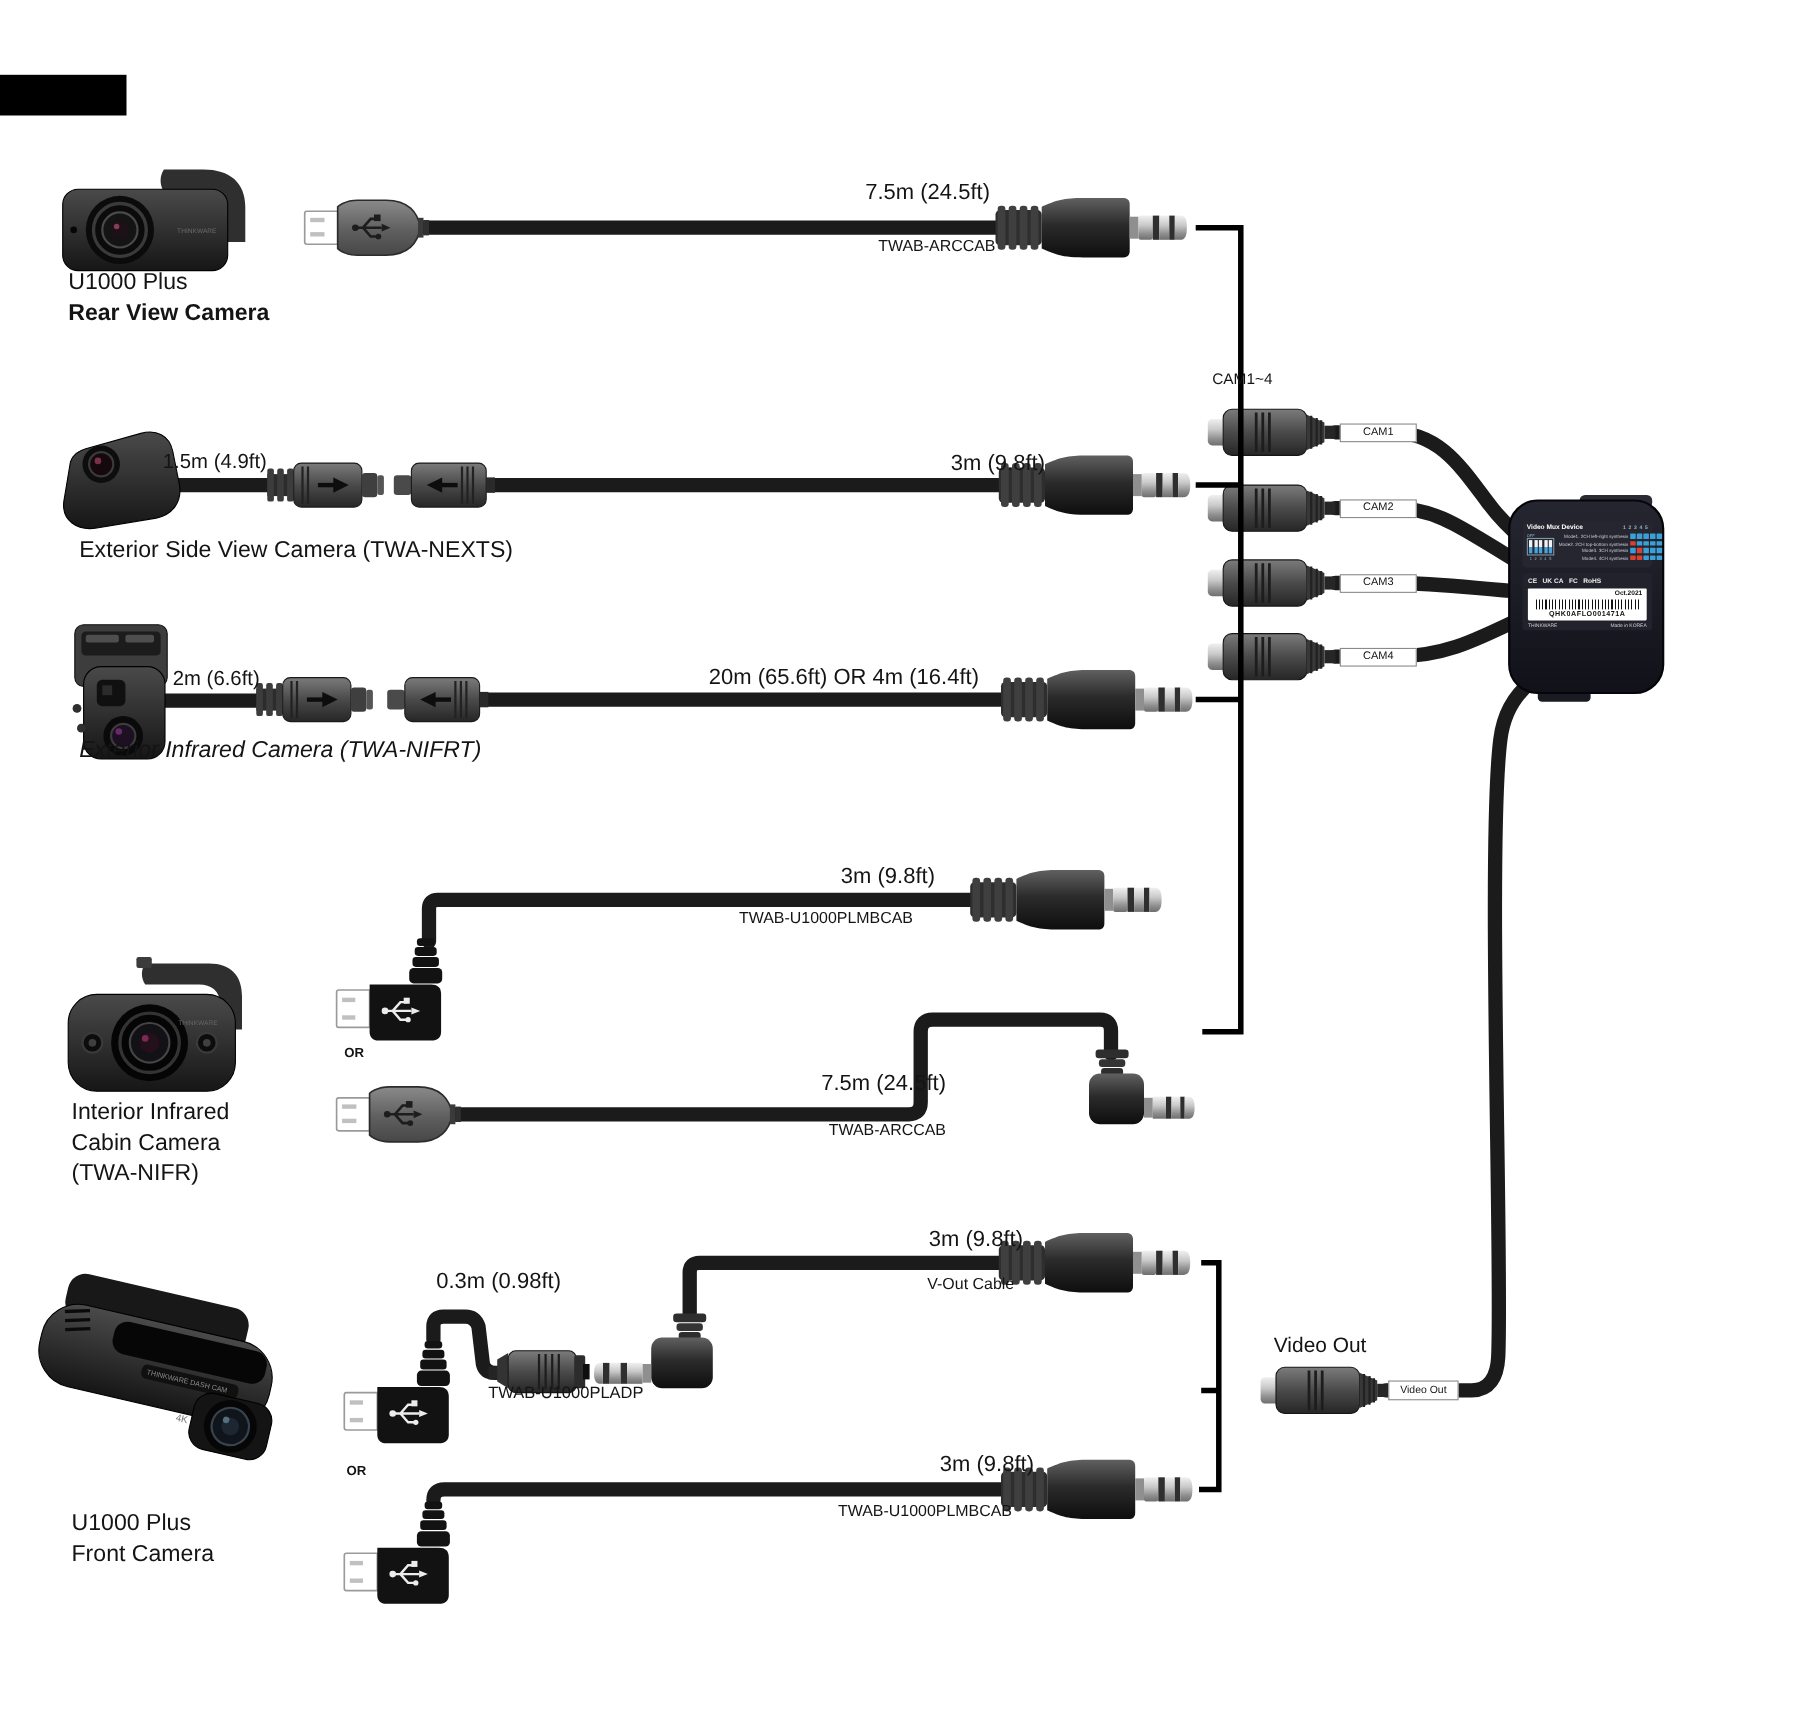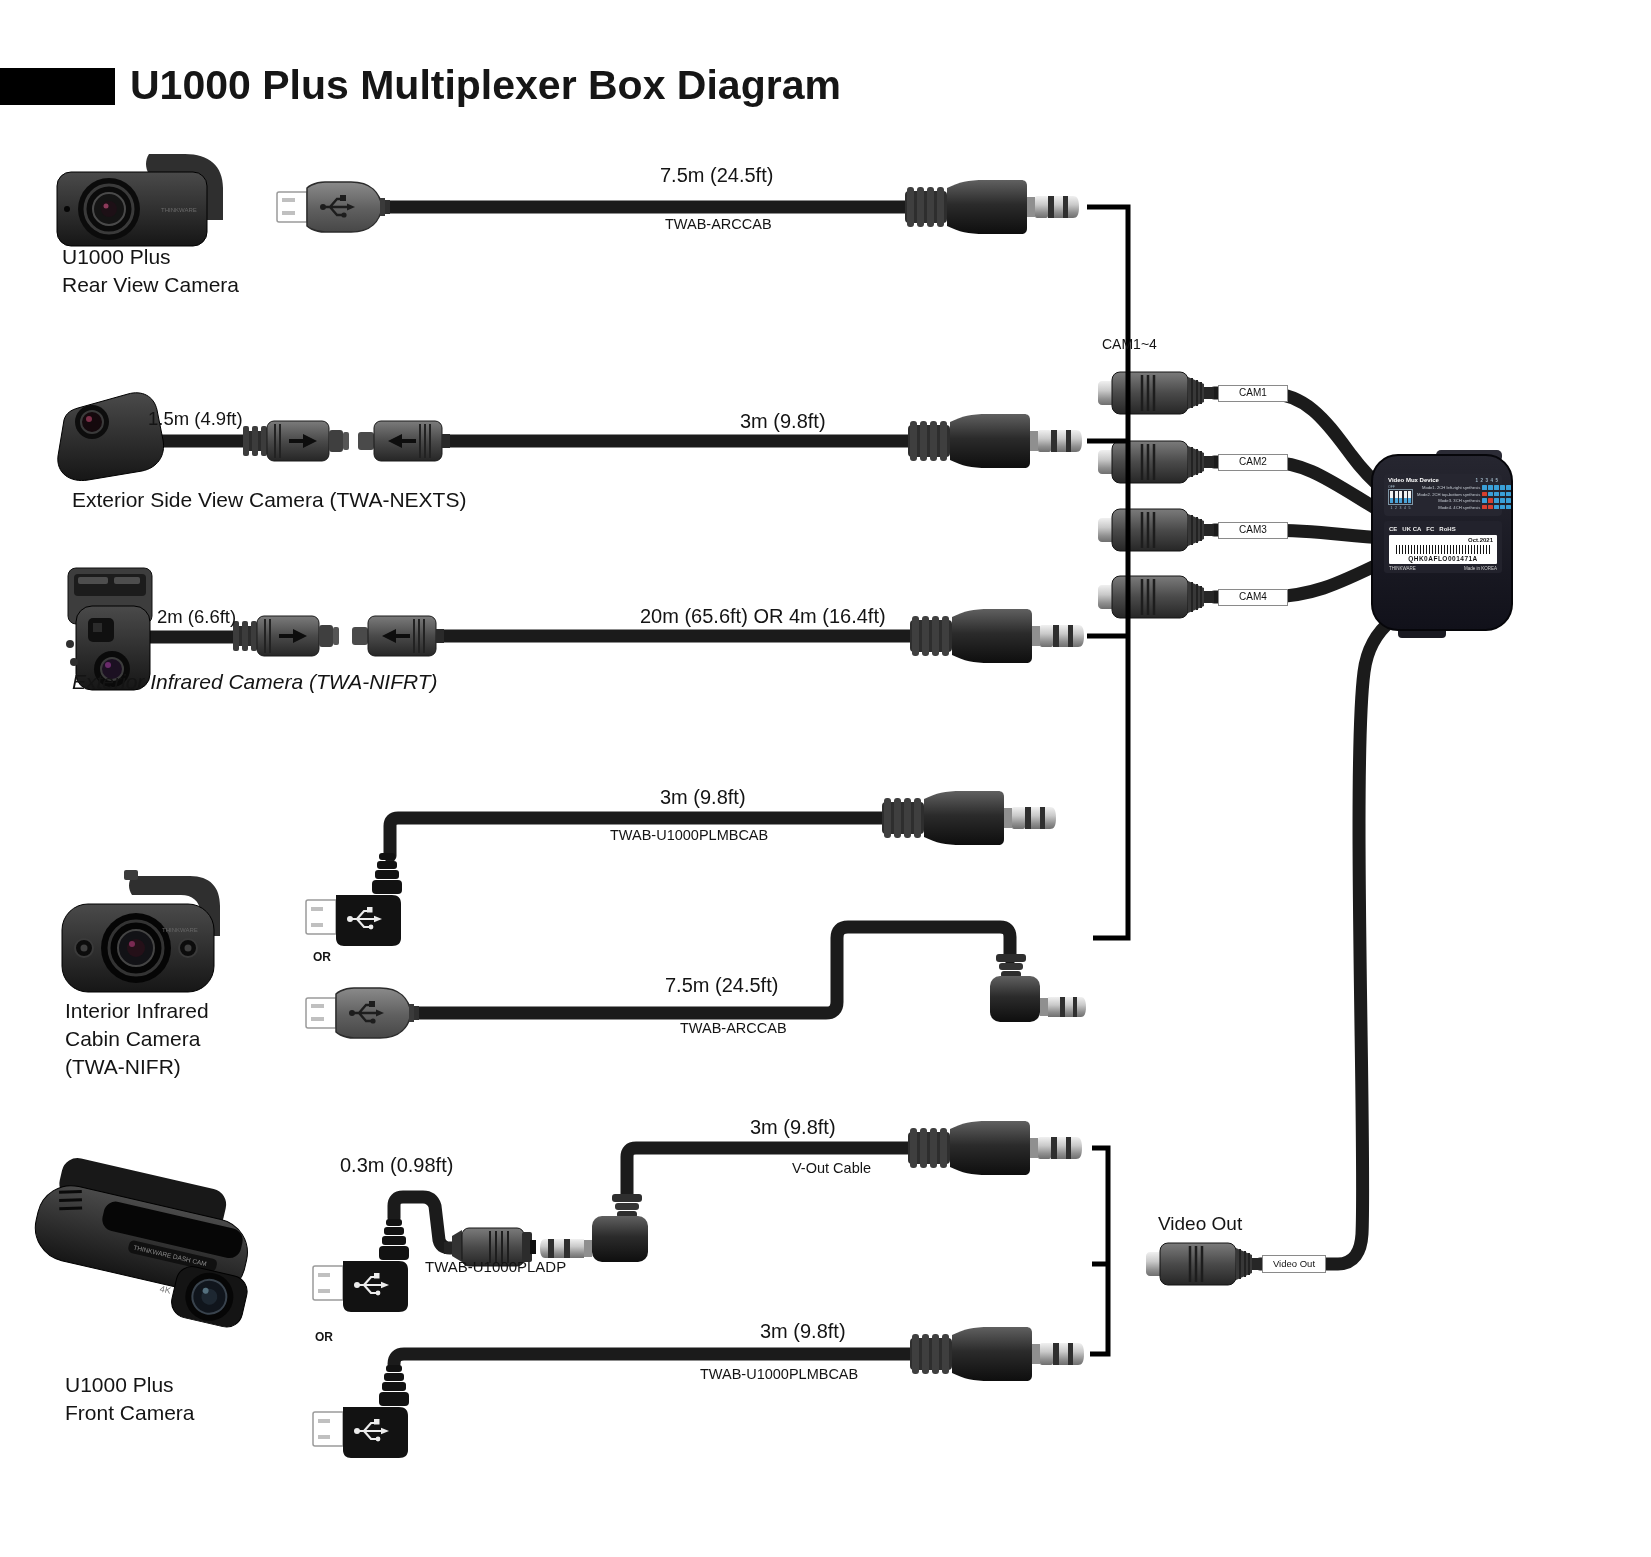--- a/index.html
+++ b/index.html
@@ -4,21 +4,21 @@
 <style>
   html,body{margin:0;padding:0;background:#fff;font-family:"Liberation Sans",sans-serif;}
   .canvas{position:relative;width:1651px;height:1557px;background:#fff;overflow:hidden;}
   svg.art{position:absolute;left:0;top:0;}
   .t{position:absolute;color:#141414;white-space:nowrap;}
   .len{font-size:20px;}
   .part{font-size:14.5px;}
   .cap{font-size:21px;}
   .name{font-size:21px;line-height:27px;}
   .or{font-size:12px;font-weight:600;}
-  .ctr{text-align:left;}
+  .ctr{text-align:right;}
   .titlebar{position:absolute;left:0;top:68px;width:115px;height:37px;background:#000;}
   .title{position:absolute;left:130px;top:62px;font-size:41px;font-weight:600;color:#161616;white-space:nowrap;}
   .tag{position:absolute;background:#fff;border:1.5px solid #8a8a8a;font-size:10px;text-align:center;color:#111;box-sizing:border-box;}
   .camtag{width:70px;height:17px;line-height:14px;}
   .vtag{width:64px;height:18px;line-height:15px;font-size:9.5px;}
   
   .mux-p1{position:absolute;left:1384px;top:474px;width:118px;height:42px;background:#262630;border-radius:4px;padding:3px 4px;box-sizing:border-box;color:#fff;}
   .p1-head{display:flex;justify-content:space-between;align-items:center;font-size:6px;font-weight:bold;}
   .p1-cols span{margin-left:2.5px;font-size:4.5px;color:#9fb6c6;}
   .p1-body{display:flex;gap:4px;margin-top:2px;}
@@ -308,24 +308,23 @@
       <circle cx="186" cy="122" r="24" fill="#060606"></circle>
       <circle cx="186" cy="122" r="17" fill="#10151c" stroke="#39434d" stroke-width="2"></circle>
       <circle cx="186" cy="122" r="8" fill="#1d2731"></circle>
       <circle cx="181" cy="117" r="3" fill="#54707e"></circle>
       <text x="136" y="128" font-size="9" fill="#777">4K</text>
     </g>
   </g>
 </svg>
 
 <div class="titlebar"></div>
-<div class="t title">U1000 Plus Multiplexer Box Diagram</div>
 
 <div class="t name" style="left:62px;top:243px;">U1000 Plus</div>
-<div class="t name" style="left:62px;top:271px;">Rear View Camera</div>
+<div class="t name" style="left:62px;top:271px;font-weight:bold;">Rear View Camera</div>
 <div class="t len ctr" style="left:660px;top:164px;width:240px;">7.5m (24.5ft)</div>
 <div class="t part ctr" style="left:665px;top:216px;width:240px;">TWAB-ARCCAB</div>
 
 <div class="t len" style="left:148px;top:408px;font-size:18.5px;">1.5m (4.9ft)</div>
 <div class="t len ctr" style="left:740px;top:410px;width:210px;">3m (9.8ft)</div>
 <div class="t cap" style="left:72px;top:488px;">Exterior Side View Camera (TWA-NEXTS)</div>
 
 <div class="t len" style="left:157px;top:606px;font-size:18.5px;">2m (6.6ft)</div>
 <div class="t len ctr" style="left:640px;top:605px;width:250px;">20m (65.6ft) OR 4m (16.4ft)</div>
 <div class="t cap" style="left:72px;top:670px;font-style:italic;">Exterior Infrared Camera (TWA-NIFRT)</div>

